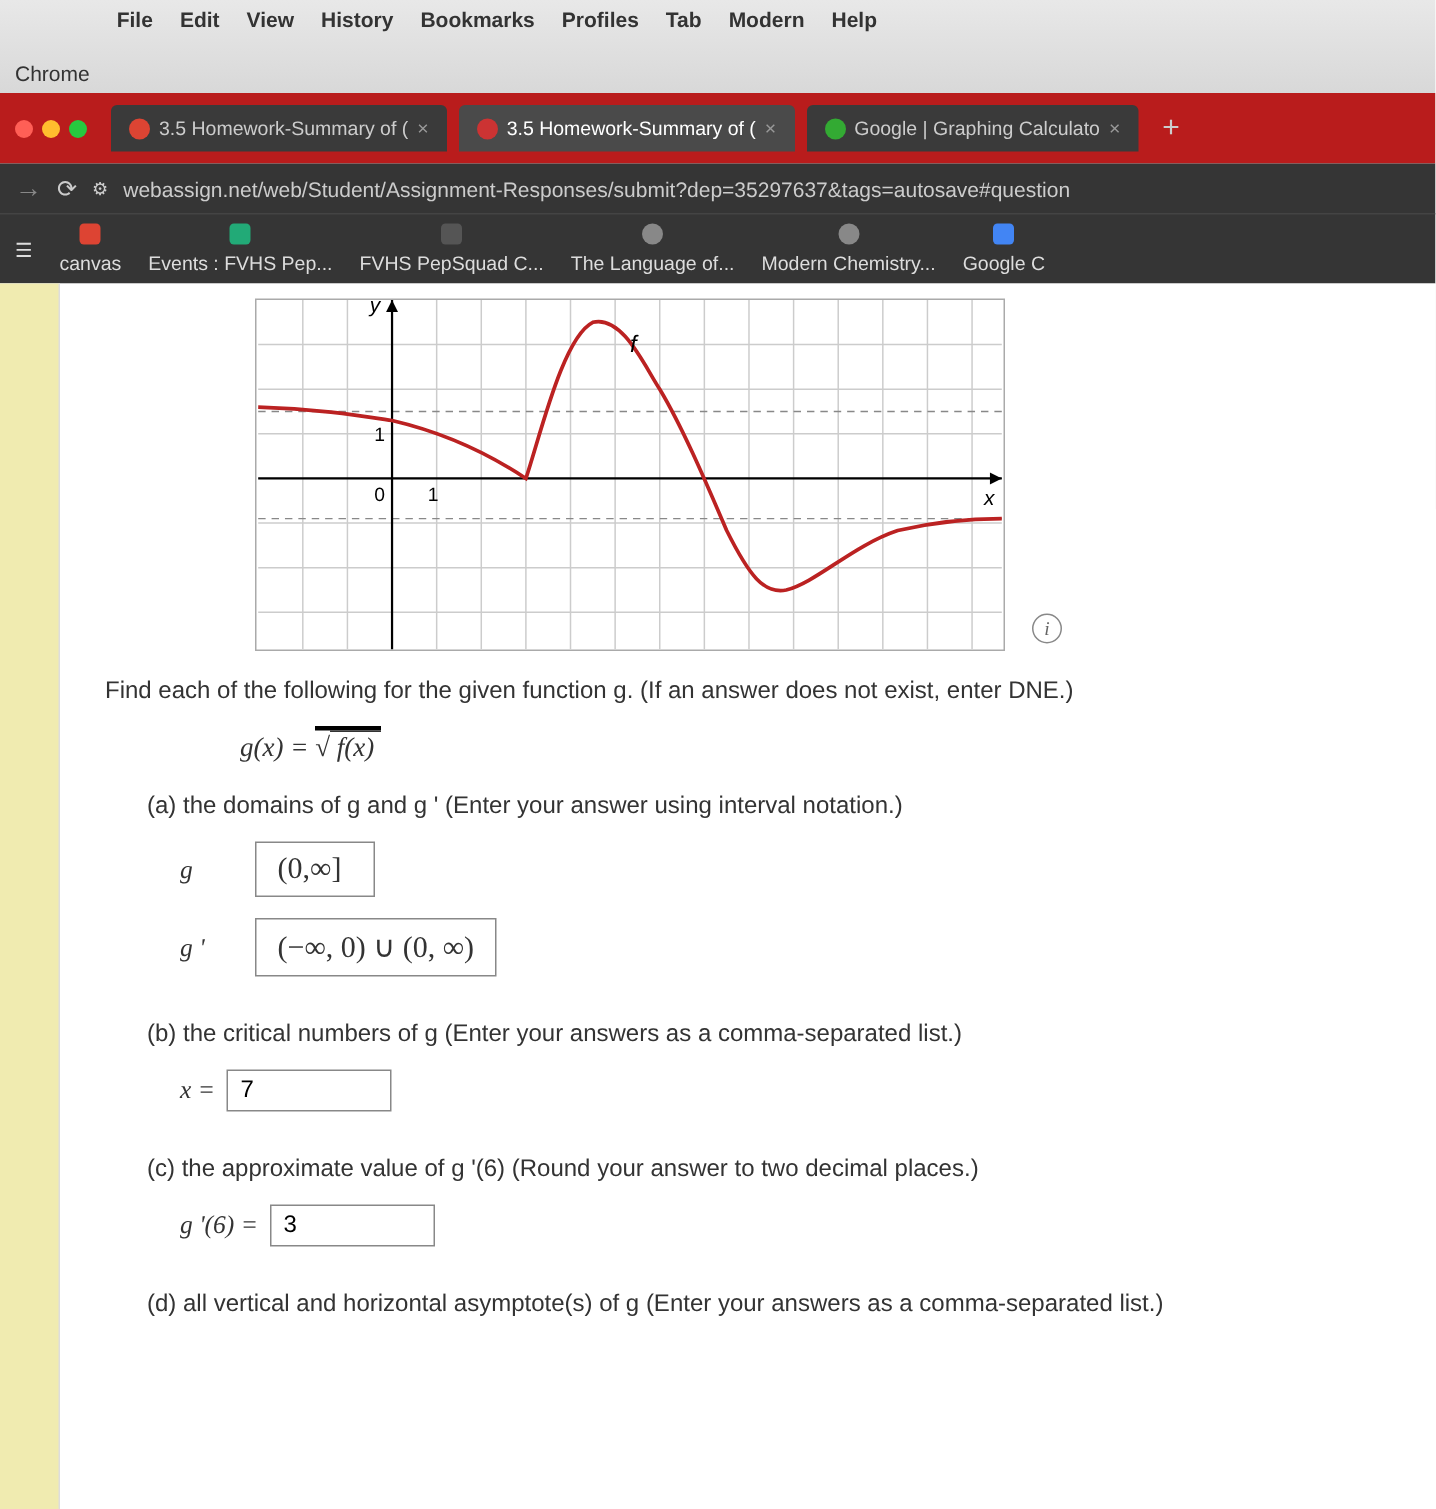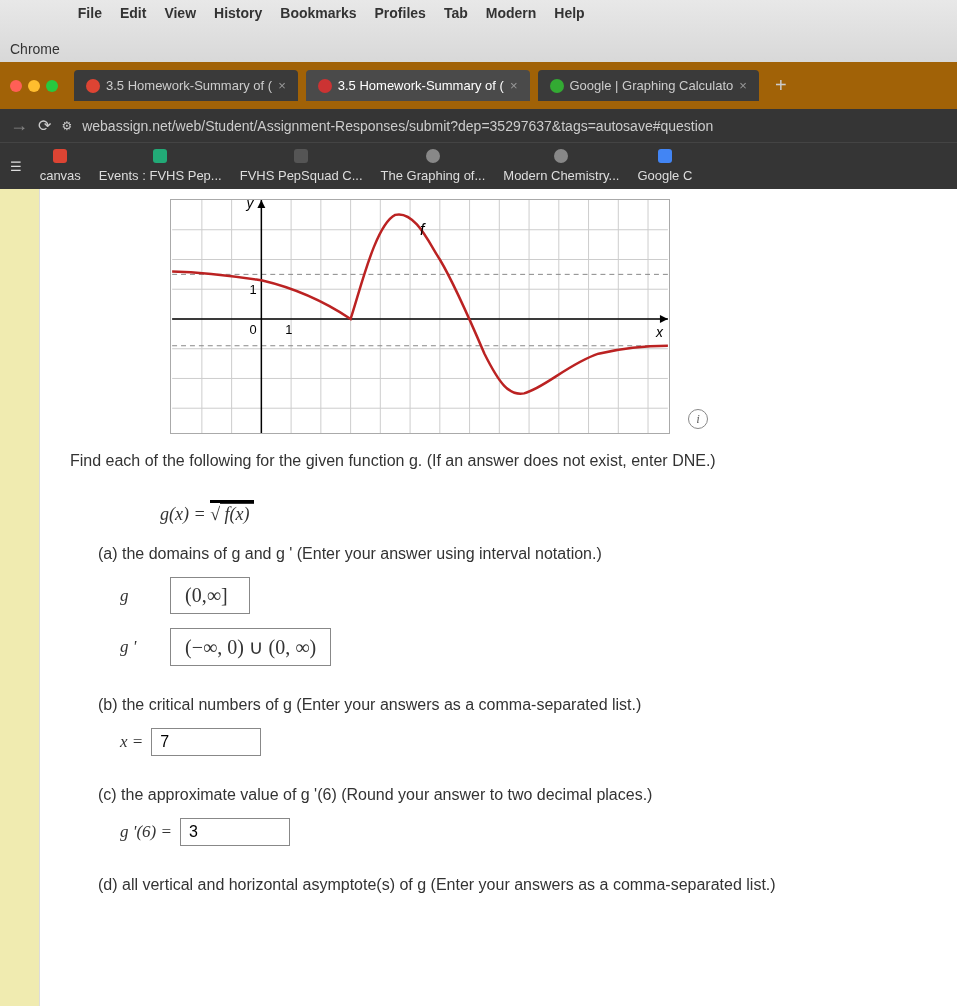--- a/index.html
+++ b/index.html
@@ -1,21 +1,21 @@
 <!DOCTYPE html>
 <html><head>
 <meta charset="utf-8">
 <style>
 * { margin: 0; padding: 0; box-sizing: border-box; }
 body { font-family: Arial, Helvetica, sans-serif; background: #f5f5f5; width: 957px; height: 1006px; overflow: hidden; }
 
 .menubar { background: linear-gradient(#e8e8e8,#d8d8d8); padding: 5px 10px; display: flex; gap: 18px; font-size: 14px; color: #333; font-weight: 600; }
 .menubar span:first-child { font-weight: 400; margin-top: 36px; }
 
-.tabbar { background: #a16207; display: flex; align-items: center; padding: 8px 10px; gap: 8px; }
+.tabbar { background: #b91c1c; display: flex; align-items: center; padding: 8px 10px; gap: 8px; }
 .traffic { display: flex; gap: 6px; margin-right: 8px; }
 .dot { width: 12px; height: 12px; border-radius: 50%; }
 .red { background: #ff5f56; } .yellow { background: #ffbd2e; } .green { background: #27c93f; }
 .tab { background: #3a3a3a; color: #ccc; padding: 8px 12px; font-size: 13px; display: flex; align-items: center; gap: 6px; border-radius: 4px 4px 0 0; white-space: nowrap; }
 .tab.active { background: #4a4a4a; color: #fff; }
 .tab-close { color: #999; cursor: pointer; }
 .tab-ico { width: 14px; height: 14px; border-radius: 50%; display: inline-block; }
 .ico-red { background: #d43; }
 .ico-green { background: #3a3; }
 .plus { color: #ccc; font-size: 20px; padding: 0 8px; }
@@ -30,21 +30,21 @@
 .bm-ico { width: 14px; height: 14px; border-radius: 3px; display: inline-block; }
 
 .content { display: flex; background: #fff; height: calc(1006px - 140px); }
 .sidebar { width: 40px; background: #f0ebb0; border-right: 1px solid #ddd; }
 .main { flex: 1; padding: 10px 30px 30px 30px; color: #333; font-size: 16px; overflow: hidden; }
 
 .graph-wrap { display: flex; align-items: flex-end; gap: 10px; margin-bottom: 18px; margin-left: 100px; }
 .graph { border: 1px solid #aaa; background: #fff; }
 .info-ico { color: #666; font-style: italic; font-family: serif; border: 1px solid #888; border-radius: 50%; width: 20px; height: 20px; display: inline-flex; align-items: center; justify-content: center; font-size: 13px; margin-left: 8px; margin-bottom: 5px; }
 
-.prompt { margin-bottom: 34px; }
+.prompt { margin-bottom: 18px; }
 .formula { font-family: 'Times New Roman', serif; font-style: italic; margin: 12px 0 20px 90px; font-size: 18px; }
 .part { margin-bottom: 30px; }
 .part-label { margin-bottom: 14px; margin-left: 28px; }
 .answer-row { display: flex; align-items: center; gap: 20px; margin-left: 50px; margin-bottom: 14px; }
 .var-label { font-style: italic; font-family: 'Times New Roman', serif; font-size: 17px; width: 30px; }
 .answer-box { border: 1px solid #888; padding: 6px 14px; font-family: 'Times New Roman', serif; font-size: 20px; min-width: 80px; background: #fff; }
 .inline-row { display: flex; align-items: center; gap: 8px; margin-left: 50px; }
 .eq-label { font-style: italic; font-family: 'Times New Roman', serif; font-size: 17px; }
 .input-box { border: 1px solid #888; padding: 4px 8px; font-size: 16px; width: 110px; height: 28px; background: #fff; }
 </style>
@@ -104,21 +104,21 @@
   <div class="bm">
       <span class="bm-ico" style="background:#2a7"></span>
       <span>Events : FVHS Pep...</span>
     </div>
   <div class="bm">
       <span class="bm-ico" style="background:#555"></span>
       <span>FVHS PepSquad C...</span>
     </div>
   <div class="bm">
       <span class="bm-ico" style="background:#888;border-radius:50%"></span>
-      <span>The Graphing of...</span>
+      <span>The Language of...</span>
     </div>
   <div class="bm">
       <span class="bm-ico" style="background:#888;border-radius:50%"></span>
       <span>Modern Chemistry...</span>
     </div>
   <div class="bm">
       <span class="bm-ico" style="background:#4285f4"></span>
       <span>Google C</span>
     </div>
 </div>

